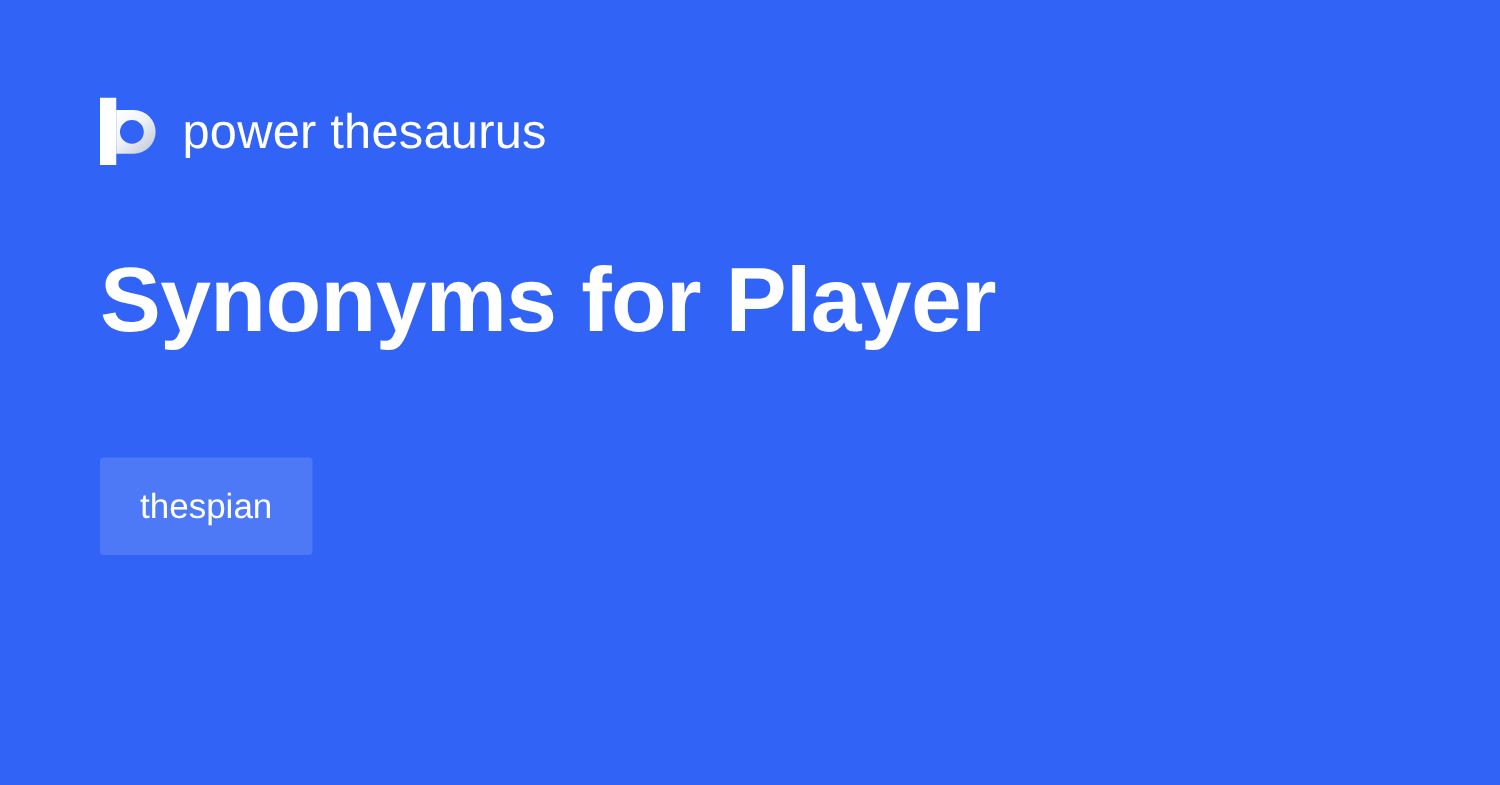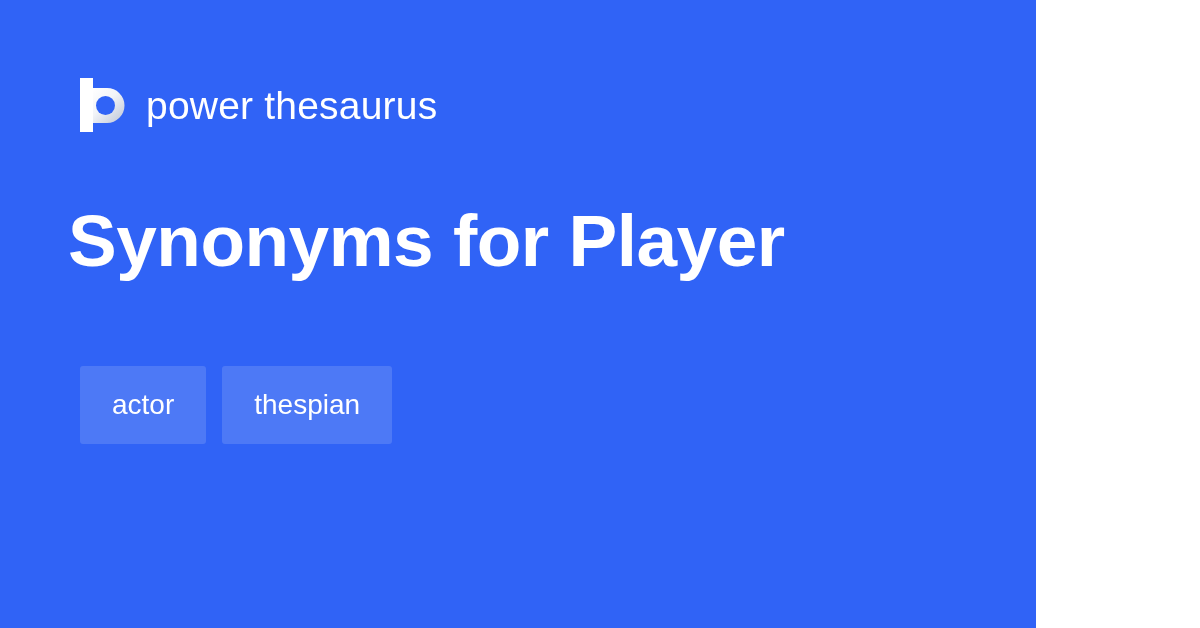--- a/index.html
+++ b/index.html
@@ -8,21 +8,21 @@
   }
   body {
     width: 1200px;
     height: 628px;
     overflow: hidden;
     font-family: "Liberation Sans", sans-serif;
     -webkit-font-smoothing: antialiased;
   }
   .page {
     position: relative;
-    width: 1036px;
+    width: 1200px;
     height: 628px;
     background: #3063f6;
     box-sizing: border-box;
   }
 
   
   .brand {
     position: absolute;
     left: 80px;
     top: 78px;
@@ -41,21 +41,21 @@
     line-height: 1;
     font-weight: 400;
     color: #ffffff;
     letter-spacing: 0.2px;
     white-space: nowrap;
   }
 
   
   .page-title {
     position: absolute;
-    left: 68px;
+    left: 80px;
     top: 199px;
     margin: 0;
     font-size: 73px;
     line-height: 84px;
     font-weight: 700;
     color: #ffffff;
     letter-spacing: -0.5px;
     white-space: nowrap;
   }
 
@@ -103,17 +103,16 @@
         <path d="M13 10 h14 a17.5 17.5 0 0 1 0 35 h-14 z" fill="url(#bowlGrad)"></path>
         <circle cx="25.5" cy="27.5" r="9.5" fill="#3063f6"></circle>
       </svg>
     </span>
     <span class="brand-name">power thesaurus</span>
   </div>
 
   <h1 class="page-title">Synonyms for Player</h1>
 
   <div class="chips">
-    <span class="chip">actor</span>
     <span class="chip">thespian</span>
   </div>
 
 </div>
 
 </body></html>

